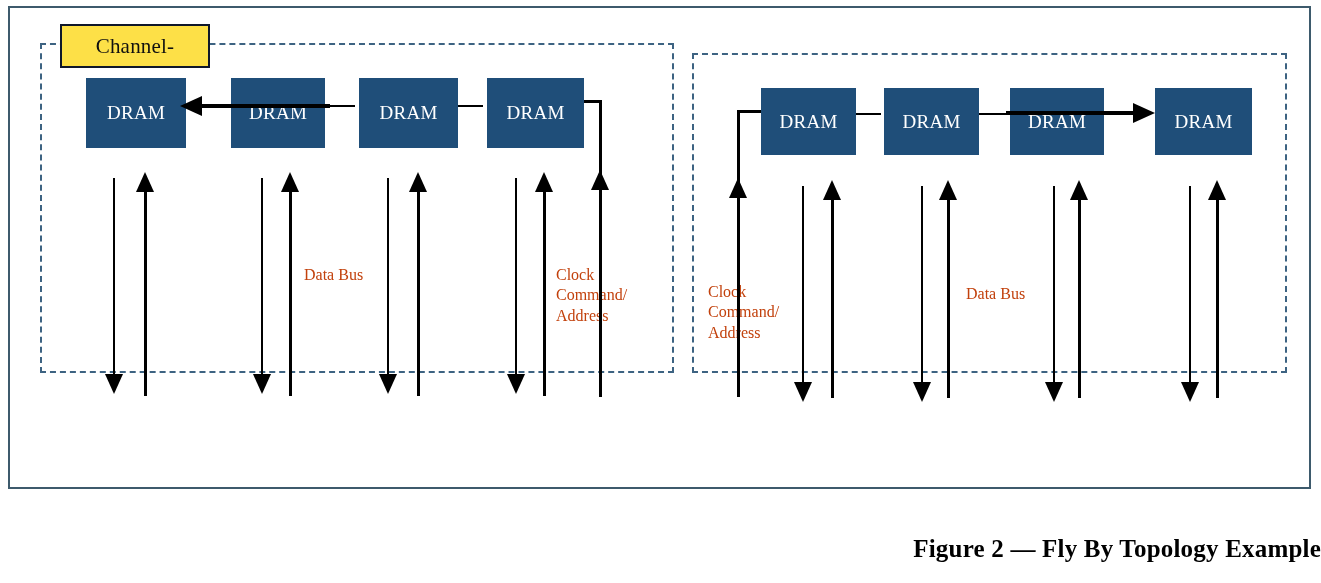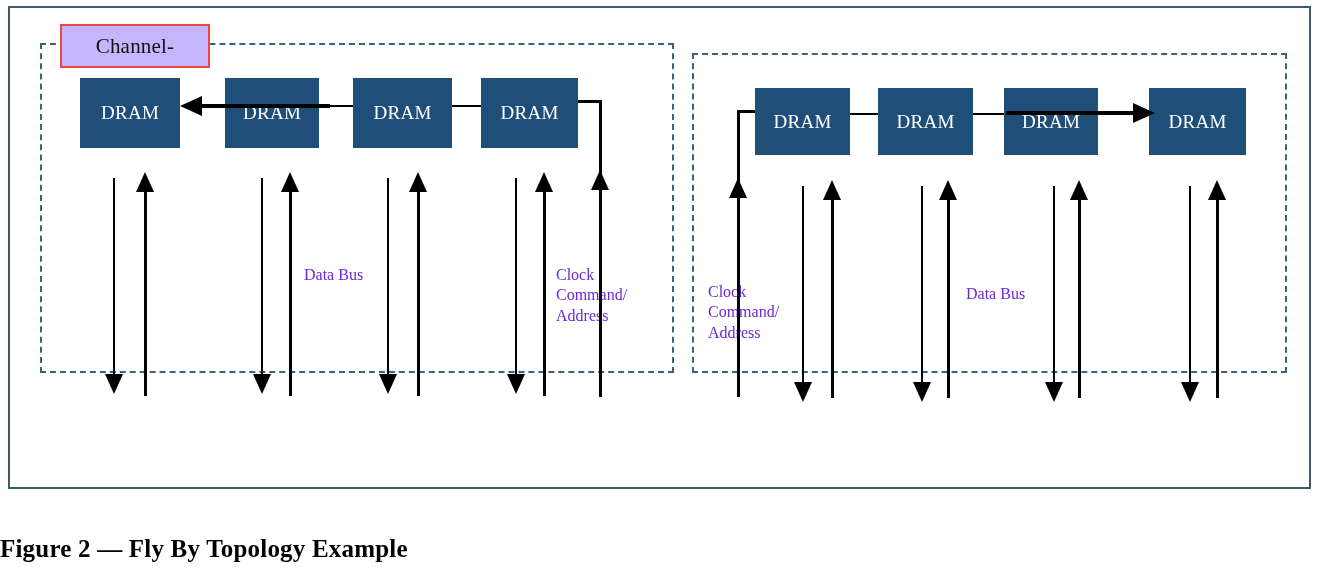--- a/index.html
+++ b/index.html
@@ -34,22 +34,22 @@
   .channel-box {
     position: absolute;
     border: 2px dashed #3d6382;
     box-sizing: border-box;
     background: transparent;
   }
 
   
   .channel-tag {
     position: absolute;
-    border: 2px solid #ef4444;
-    background: #c4b5fd;
+    border: 2px solid #0f172a;
+    background: #fde047;
     box-sizing: border-box;
     display: flex;
     align-items: center;
     justify-content: center;
     font-size: 21px;
     color: #101010;
     letter-spacing: 0.2px;
     z-index: 6;
   }
 
@@ -58,20 +58,21 @@
     position: absolute;
     background: #1f4e79;
     box-sizing: border-box;
     display: flex;
     align-items: center;
     justify-content: center;
     color: #ffffff;
     font-size: 19px;
     letter-spacing: 0.3px;
     z-index: 5;
+    margin-left: 6px;
   }
 
   
   .hline {
     position: absolute;
     background: #000000;
     height: 2px;
     z-index: 4;
   }
   .hline-thick {
@@ -124,21 +125,21 @@
     border-top: 10px solid transparent;
     border-bottom: 10px solid transparent;
     border-left: 22px solid #000000;
     z-index: 8;
   }
 
   
   .bus-label {
     position: absolute;
     font-size: 16px;
-    color: #6d28d9;
+    color: #c2410c;
     line-height: 1.28;
     z-index: 3;
     white-space: pre-line;
   }
 
   
   .controller-box {
     position: absolute;
     left: 30px;
     top: 404px;
@@ -157,21 +158,21 @@
     color: #3f5872;
     letter-spacing: 0.4px;
   }
 
   
   .caption {
     position: absolute;
     left: 0;
     top: 535px;
     width: 1321px;
-    text-align: left;
+    text-align: right;
     font-size: 25px;
     font-weight: bold;
     color: #000000;
     letter-spacing: 0.2px;
   }
 
   
   .watermark {
     position: absolute;
     left: 845px;

